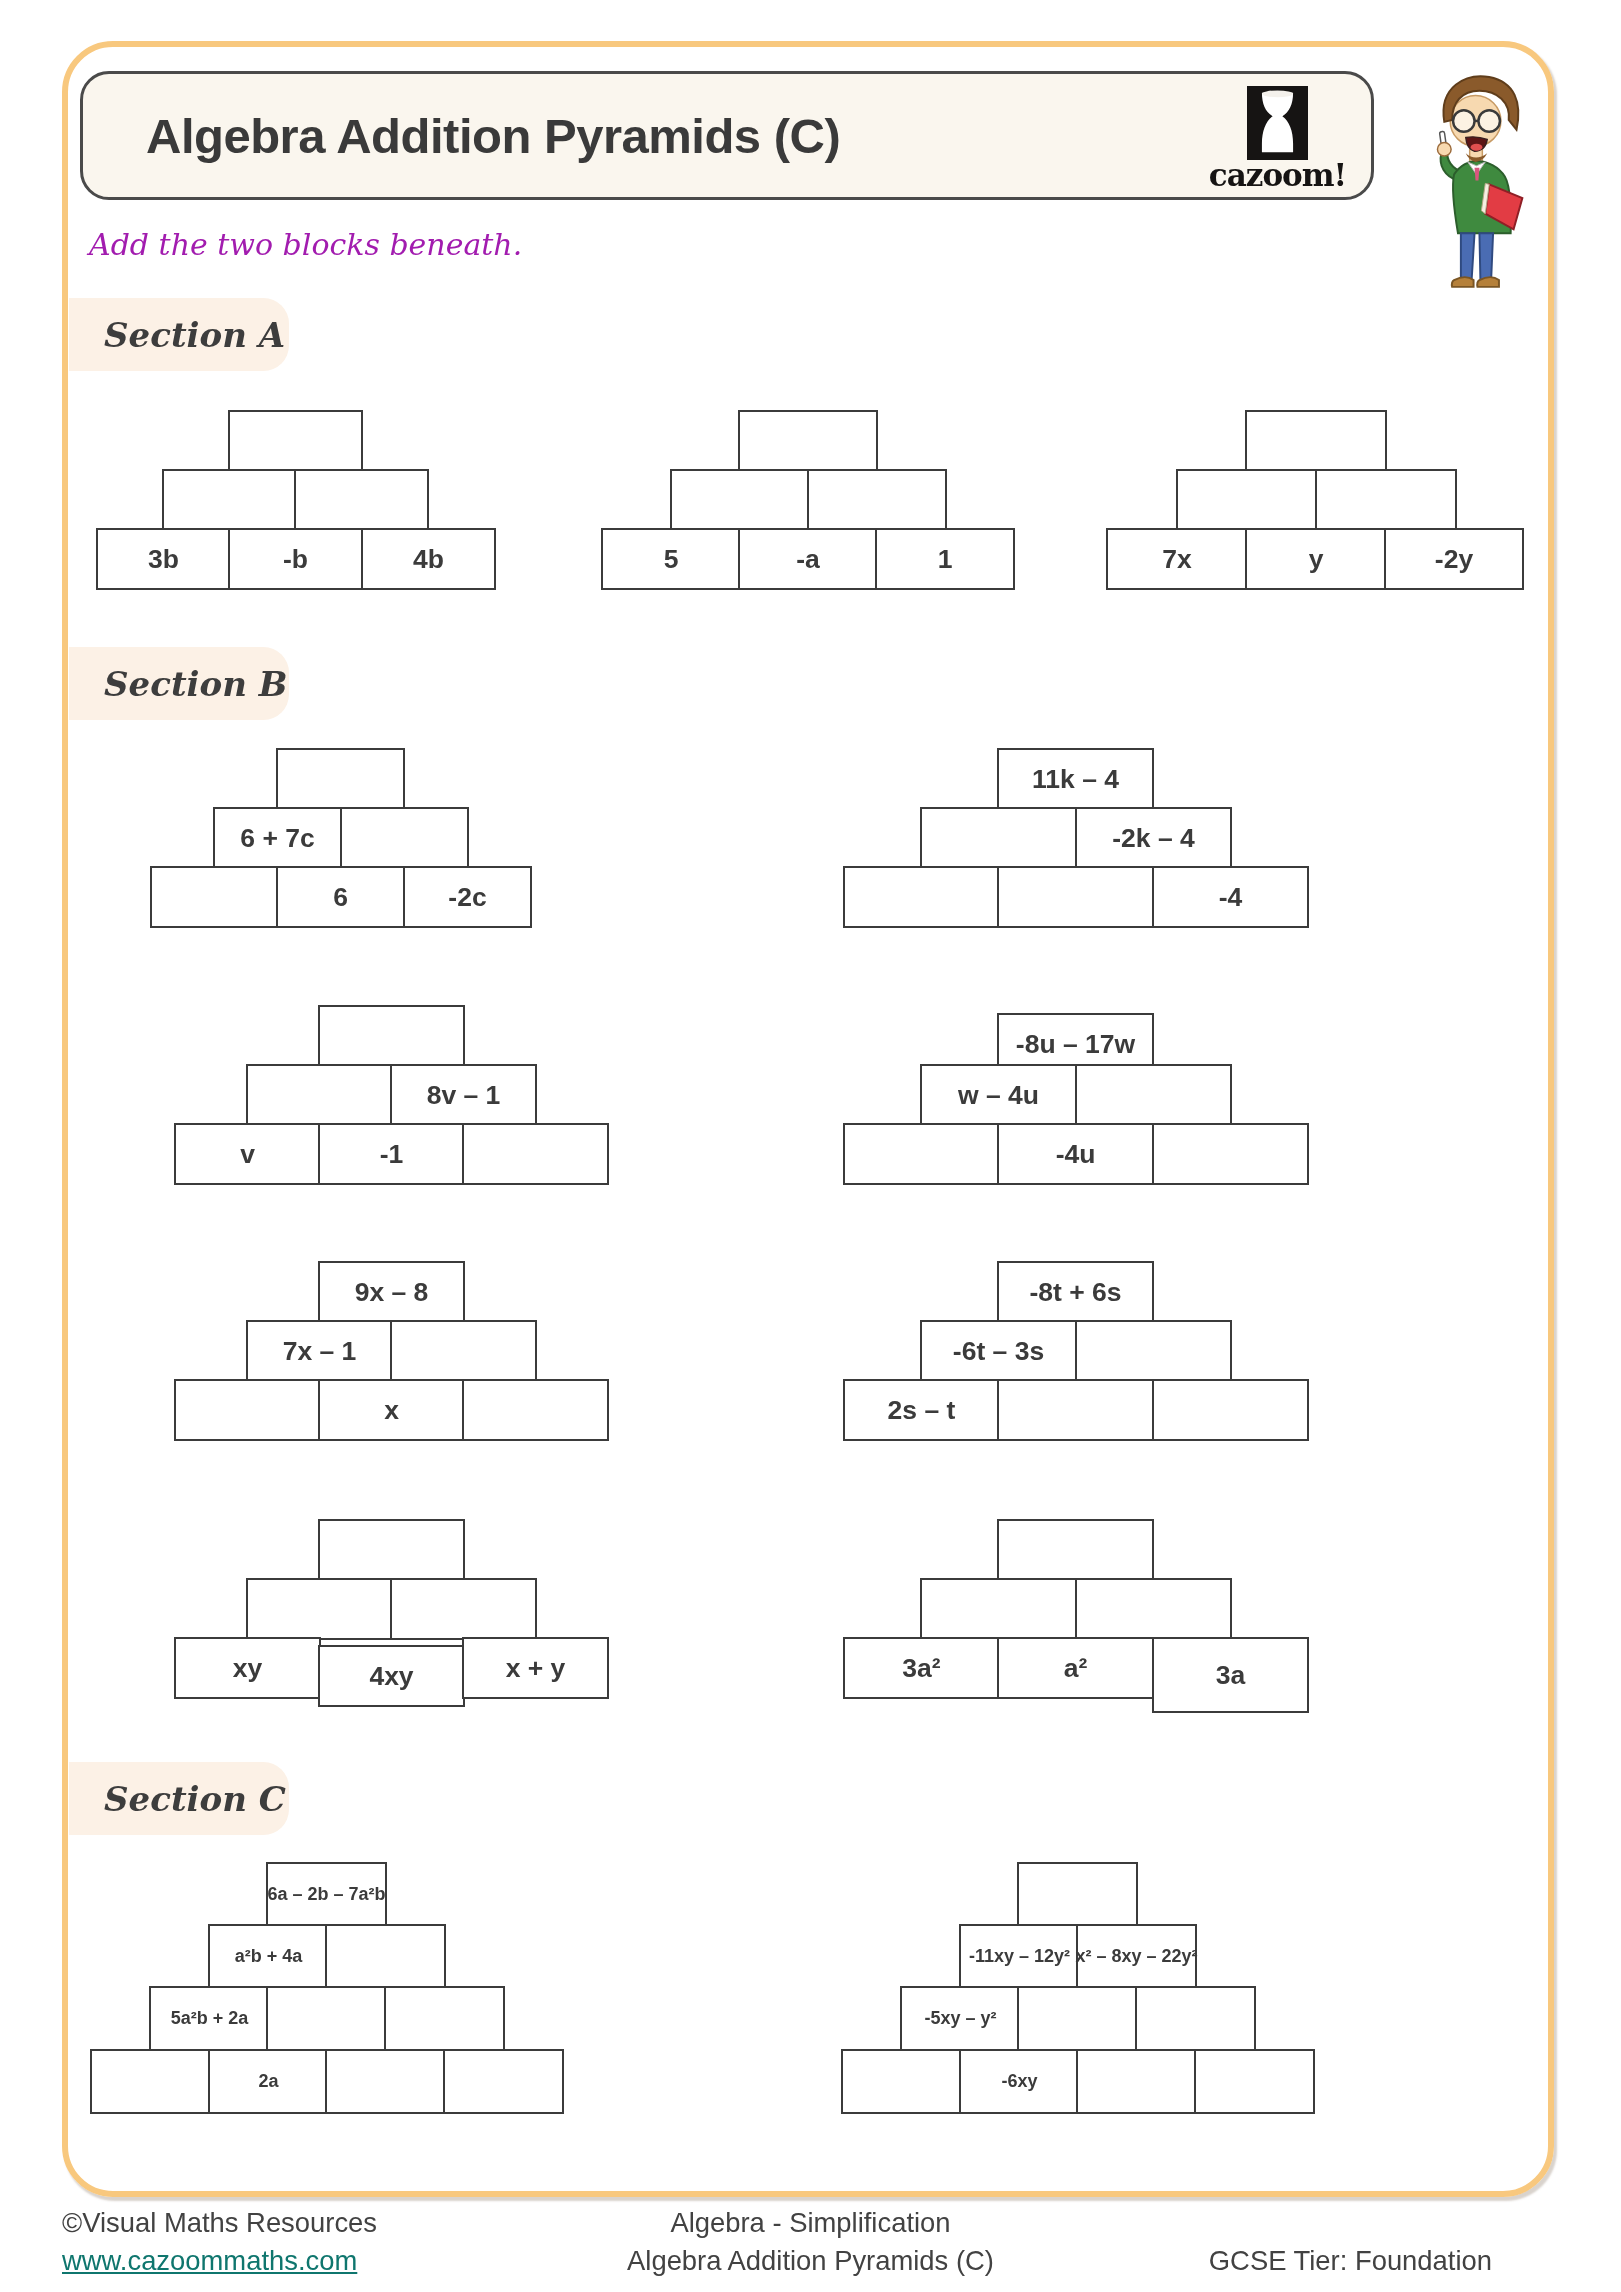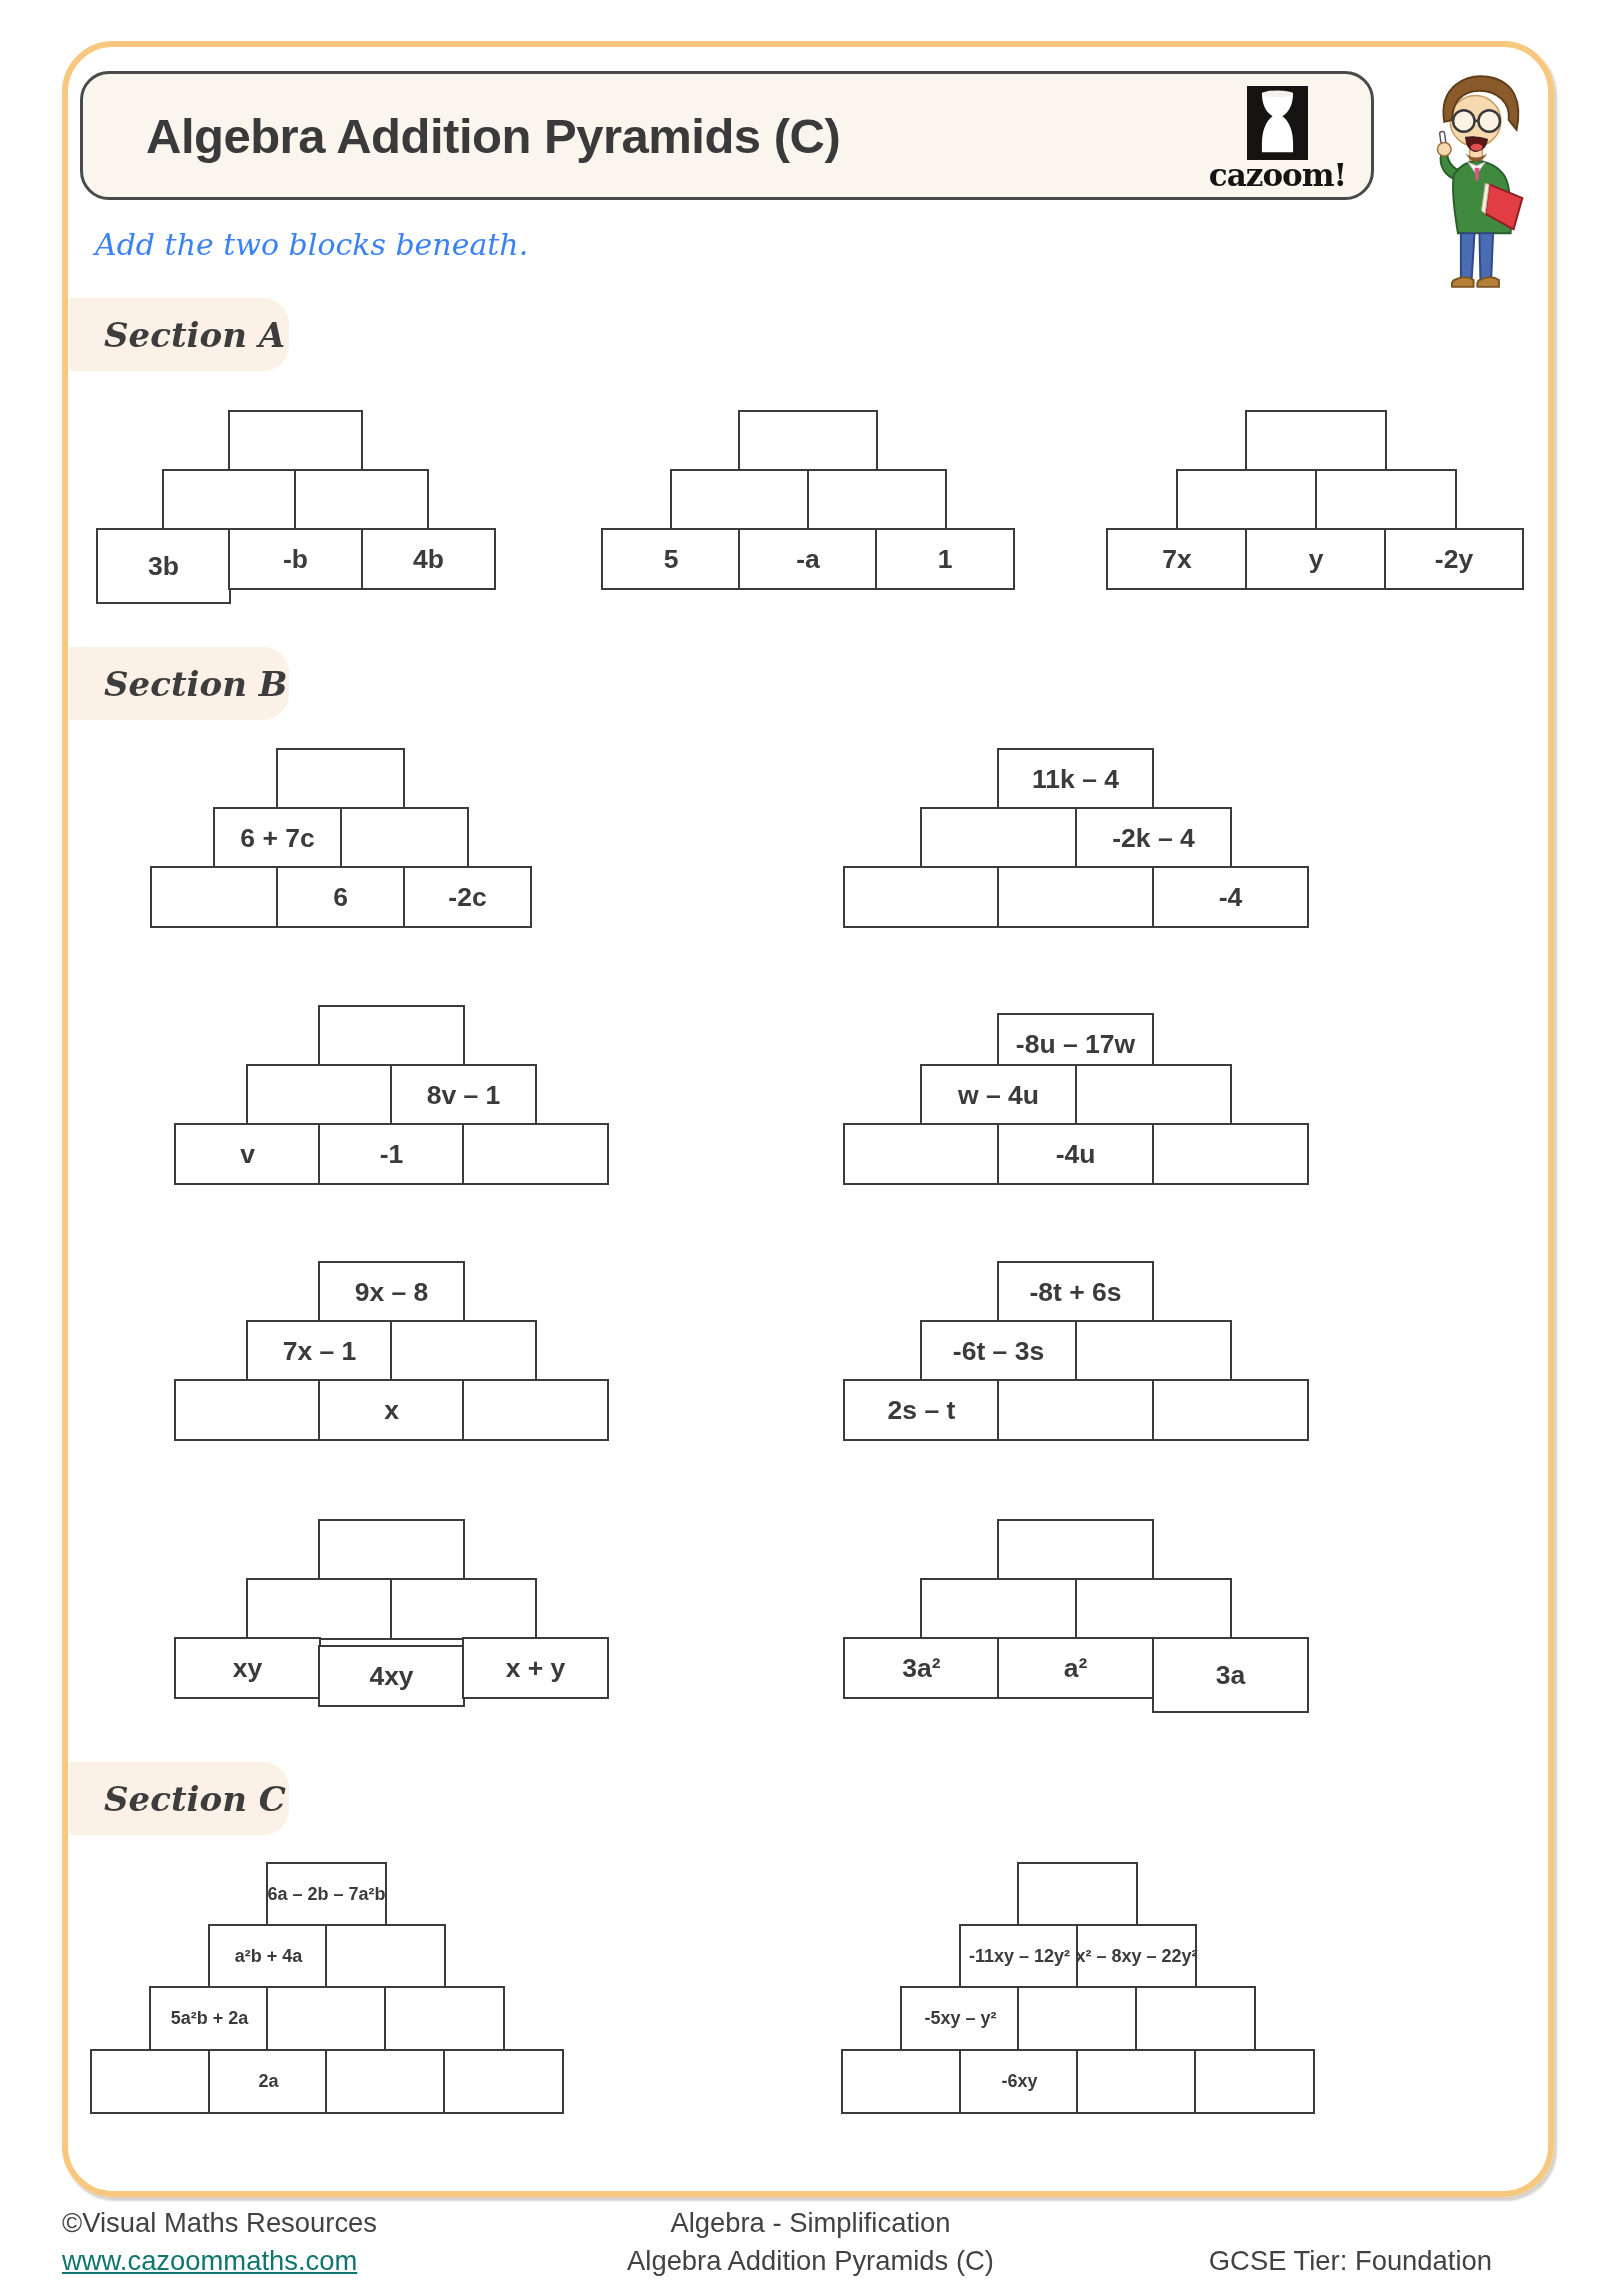--- a/index.html
+++ b/index.html
@@ -22,22 +22,22 @@
     font-size:49px;color:#3a3a3a;letter-spacing:-0.5px;
   }
   .logo{position:absolute;left:1247px;top:86px;width:61px;height:74px;background:#161413;}
   .logo svg{display:block;}
   .logo-text{
     position:absolute;left:1204px;top:157px;width:147px;text-align:center;
     font-family:"DejaVu Serif",serif;font-weight:bold;font-size:31px;color:#161413;letter-spacing:-1px;
   }
   .mascot{position:absolute;left:1415px;top:67px;width:123px;height:225px;z-index:5;}
   .instruction{
-    position:absolute;left:95px;top:227px;
-    font-family:"DejaVu Serif",serif;font-style:italic;font-size:30px;color:#3b82f6;
+    position:absolute;left:89px;top:227px;
+    font-family:"DejaVu Serif",serif;font-style:italic;font-size:30px;color:#a21caf;
   }
   .pill{
     position:absolute;left:69px;width:220px;height:73px;background:#fcf1e6;
     border-radius:0 25.5px 25.5px 0;display:flex;align-items:center;
     font-family:"DejaVu Serif",serif;font-style:italic;font-weight:bold;
     font-size:34px;color:#3d3d3d;padding-left:35px;box-sizing:border-box;
   }
   #pill-a{top:298px;} #pill-b{top:647px;} #pill-c{top:1762px;}
   .pyramid{position:absolute;}
   .pcell{
@@ -111,21 +111,21 @@
 
 <div class="pill" id="pill-a">Section A</div>
 <div class="pill" id="pill-b">Section B</div>
 <div class="pill" id="pill-c">Section C</div>
 
 <div id="pyramids">
     <div class="pyramid" style="left: 96px; top: 410px;">
       <div class="pcell" style="width: 135px; height: 62px; left: 132px; top: 0px; font-size: 26.5px;"></div>
       <div class="pcell" style="width: 135px; height: 62px; left: 66px; top: 59px; font-size: 26.5px;"></div>
       <div class="pcell" style="width: 135px; height: 62px; left: 198px; top: 59px; font-size: 26.5px;"></div>
-      <div class="pcell" style="width: 135px; height: 76px; left: 0px; top: 118px; font-size: 26.5px;">3b</div>
+      <div class="pcell" style="width: 135px; height: 62px; left: 0px; top: 118px; font-size: 26.5px;">3b</div>
       <div class="pcell" style="width: 135px; height: 62px; left: 132px; top: 118px; font-size: 26.5px;">-b</div>
       <div class="pcell" style="width: 135px; height: 62px; left: 265px; top: 118px; font-size: 26.5px;">4b</div>
     </div>
     <div class="pyramid" style="left: 601px; top: 410px;">
       <div class="pcell" style="width: 140px; height: 62px; left: 137px; top: 0px; font-size: 26.5px;"></div>
       <div class="pcell" style="width: 140px; height: 62px; left: 69px; top: 59px; font-size: 26.5px;"></div>
       <div class="pcell" style="width: 140px; height: 62px; left: 206px; top: 59px; font-size: 26.5px;"></div>
       <div class="pcell" style="width: 140px; height: 62px; left: 0px; top: 118px; font-size: 26.5px;">5</div>
       <div class="pcell" style="width: 140px; height: 62px; left: 137px; top: 118px; font-size: 26.5px;">-a</div>
       <div class="pcell" style="width: 140px; height: 62px; left: 274px; top: 118px; font-size: 26.5px;">1</div>

